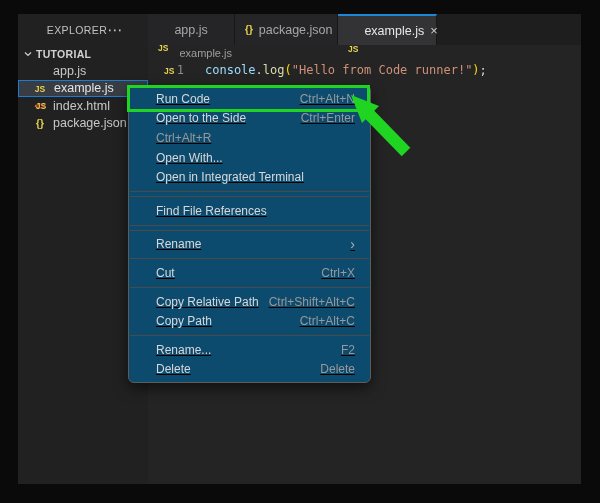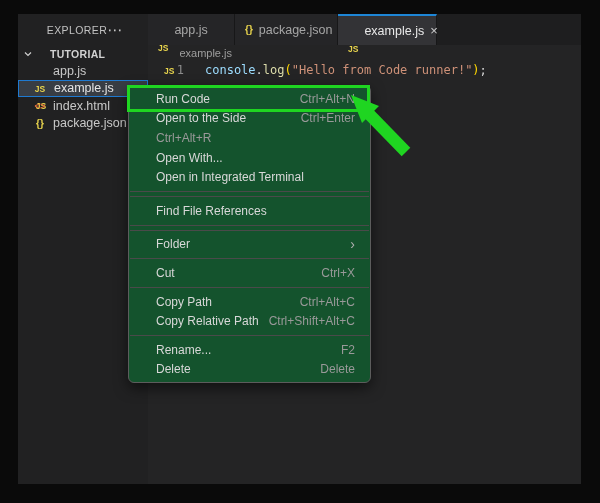--- a/index.html
+++ b/index.html
@@ -6,21 +6,21 @@
   .stage{position:relative;width:600px;height:503px;background:#0a0a0a;overflow:hidden;
          font-family:"Liberation Sans",sans-serif;-webkit-font-smoothing:antialiased;}
   .window{position:absolute;left:18px;top:14px;width:563px;height:470px;background:#242425;}
 
   
   .sidebar{position:absolute;left:0;top:0;width:130px;height:470px;background:#212122;}
   .sb-header{height:32px;display:flex;align-items:center;justify-content:center;
              padding:0 10px 0 13px;}
   .sb-title{font-size:10.5px;letter-spacing:.4px;color:#c2c2c2;}
   .sb-more{color:#c7c7c7;font-size:15px;line-height:10px;cursor:pointer;}
-  .folder-row{height:16px;display:flex;align-items:center;gap:17px;padding-left:5px;color:#d2d2d2;}
+  .folder-row{height:16px;display:flex;align-items:center;gap:3px;padding-left:5px;color:#d2d2d2;}
   .folder-label{font-size:10.5px;font-weight:bold;letter-spacing:.3px;}
   .file-row{height:17.5px;display:flex;align-items:center;gap:6px;padding-left:15px;
             color:#c8c8c8;font-size:12.5px;box-sizing:border-box;}
   .file-row.selected{background:#383d44;border:1px solid #1f7ad1;color:#e4e4e4;}
   .ficon{font-weight:bold;font-size:8.5px;width:14px;flex:0 0 14px;text-align:center;}
   .ficon.js{color:#e8d44d;margin-top:36px;}
   .ficon.html{color:#e0703a;font-size:9.5px;}
   .ficon.json{color:#e8d44d;font-size:10px;}
 
   
@@ -34,22 +34,22 @@
   .tab-close{margin-left:auto;color:#cccccc;font-size:13px;line-height:13px;}
   .breadcrumb{height:16px;display:flex;align-items:center;gap:5px;padding-left:16px;
               color:#9e9e9e;font-size:11px;}
   .breadcrumb .ficon{width:auto;flex:0 0 auto;}
   .code-row{height:18px;display:flex;align-items:center;
             font-family:"DejaVu Sans Mono",monospace;font-size:12px;}
   .linenum{width:36px;text-align:right;color:#8b8b8b;flex:0 0 36px;margin-right:21px;}
 
   
   .context-menu{position:absolute;left:128px;top:85px;width:243px;box-sizing:border-box;
-                background:#14532d;border:1px solid #5c5c5c;border-radius:6px;
-                padding:3px 0;box-shadow:0 5px 14px rgba(0,0,0,.55);}
+                background:#0c4a6e;border:1px solid #5c5c5c;border-radius:6px;
+                padding:3px 0;box-shadow:0 5px 14px rgba(0,0,0,.55);text-decoration:underline;}
   .menu-item{height:19.6px;display:flex;align-items:center;justify-content:space-between;
              padding:0 15px 0 27px;font-size:12px;cursor:pointer;}
   .mi-label{color:#d8d8d8;}
   .mi-shortcut{color:#999999;}
   .mi-chevron{color:#b0b0b0;font-size:14px;line-height:12px;}
   .menu-sep{height:1px;background:#4a4a4a;margin:4px 1px;}
 
   
   .hl-box{position:absolute;left:127px;top:85px;width:243px;height:27px;box-sizing:border-box;
           border:3px solid #1fd521;pointer-events:none;}
@@ -143,36 +143,36 @@
       </div>
       <div class="menu-sep"></div>
       <div class="menu-sep"></div>
       <div class="menu-item">
         <span class="mi-label">Find File References</span>
         <span class="mi-shortcut"></span>
       </div>
       <div class="menu-sep"></div>
       <div class="menu-sep"></div>
       <div class="menu-item">
-        <span class="mi-label">Folder</span>
+        <span class="mi-label">Rename</span>
         <span class="mi-chevron">›</span>
       </div>
       <div class="menu-sep"></div>
       <div class="menu-item">
         <span class="mi-label">Cut</span>
         <span class="mi-shortcut">Ctrl+X</span>
       </div>
       <div class="menu-sep"></div>
       <div class="menu-item">
+        <span class="mi-label">Copy Relative Path</span>
+        <span class="mi-shortcut">Ctrl+Shift+Alt+C</span>
+      </div>
+      <div class="menu-item">
         <span class="mi-label">Copy Path</span>
         <span class="mi-shortcut">Ctrl+Alt+C</span>
-      </div>
-      <div class="menu-item">
-        <span class="mi-label">Copy Relative Path</span>
-        <span class="mi-shortcut">Ctrl+Shift+Alt+C</span>
       </div>
       <div class="menu-sep"></div>
       <div class="menu-item">
         <span class="mi-label">Rename...</span>
         <span class="mi-shortcut">F2</span>
       </div>
       <div class="menu-item">
         <span class="mi-label">Delete</span>
         <span class="mi-shortcut">Delete</span>
       </div>

